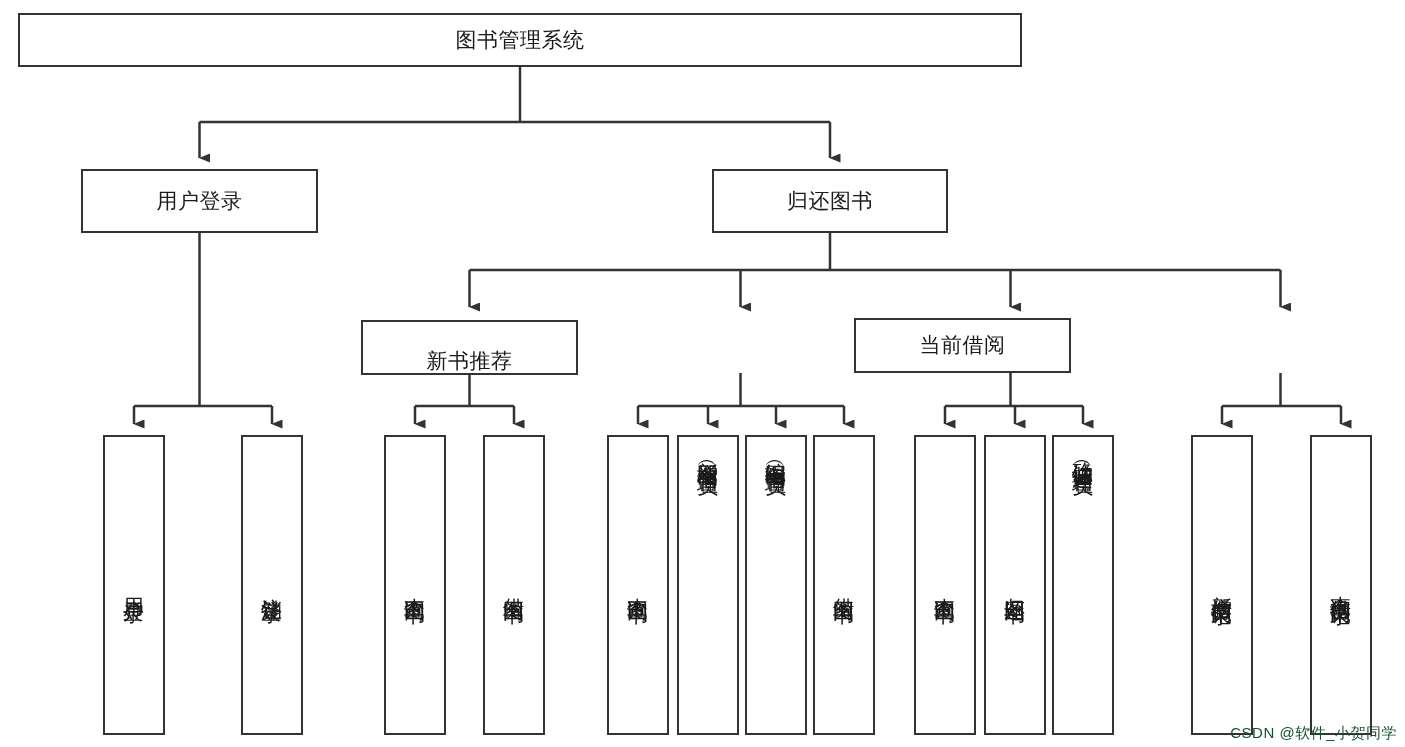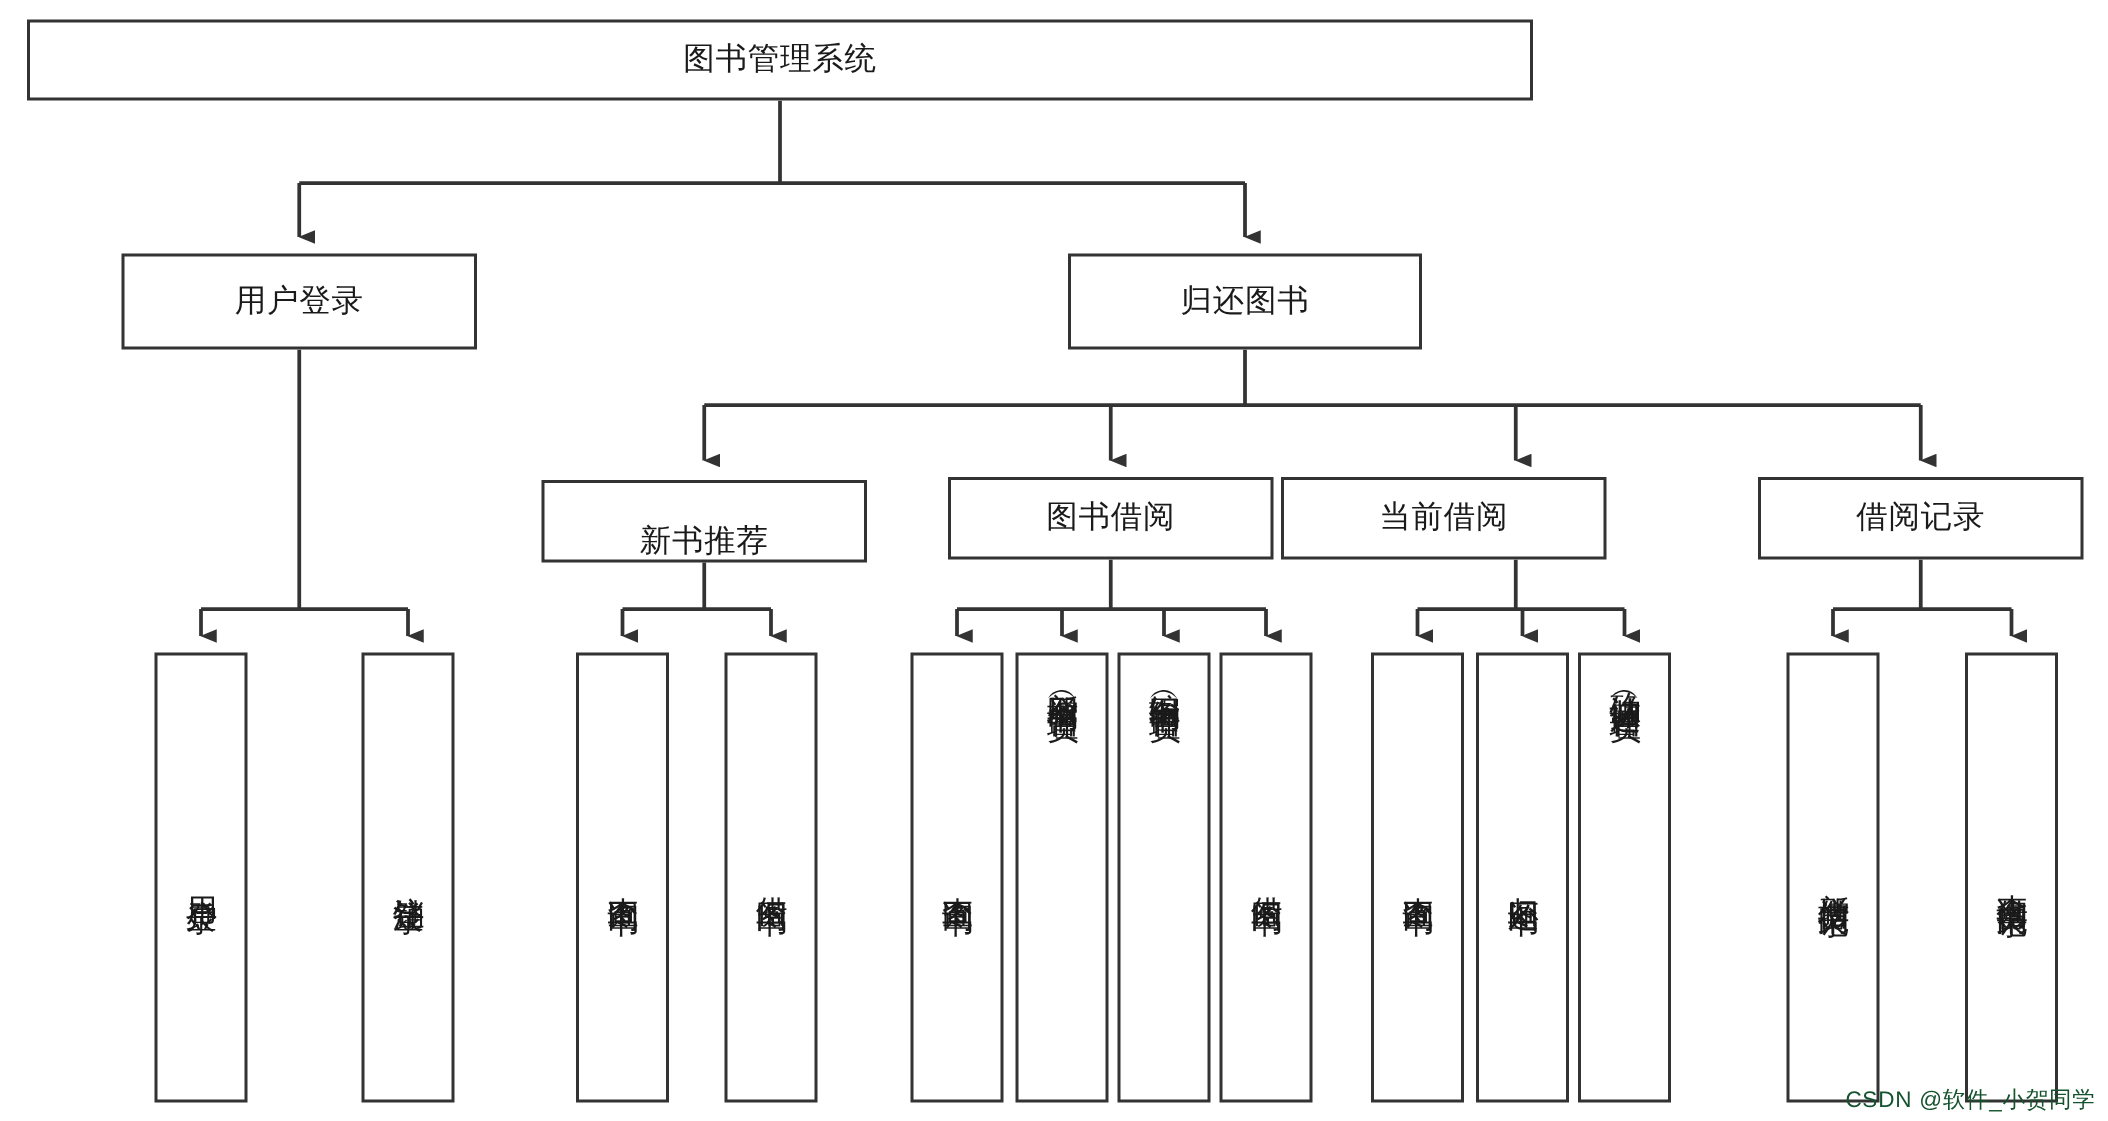--- a/index.html
+++ b/index.html
@@ -133,28 +133,22 @@
   <div class="node horizontal" id="node-l2-0" style="left: 81px; top: 169px; width: 237px; height: 64px;">
     <span class="label">用户登录</span>
   </div>
   <div class="node horizontal" id="node-l2-1" style="left: 712px; top: 169px; width: 236px; height: 64px;">
     <span class="label">归还图书</span>
   </div>
 
   <div class="node horizontal" id="node-l3-0" style="left: 361px; top: 320px; width: 217px; height: 55px; align-items: flex-end;">
     <span class="label">新书推荐</span>
   </div>
-  <div class="node horizontal" id="node-l3-1" style="left: 632px; top: 318px; width: 217px; height: 55px;">
-    <span class="label">图书借阅</span>
-  </div>
   <div class="node horizontal" id="node-l3-2" style="left: 854px; top: 318px; width: 217px; height: 55px;">
     <span class="label">当前借阅</span>
-  </div>
-  <div class="node horizontal" id="node-l3-3" style="left: 1172px; top: 318px; width: 217px; height: 55px;">
-    <span class="label">借阅记录</span>
   </div>
 
   <div class="node vertical mid" id="node-leaf-0" style="left: 103px; top: 435px; width: 62px; height: 300px;">
     <span class="label">用户登录</span>
   </div>
   <div class="node vertical mid" id="node-leaf-1" style="left: 241px; top: 435px; width: 62px; height: 300px;">
     <span class="label">注销登录</span>
   </div>
   <div class="node vertical mid" id="node-leaf-2" style="left: 384px; top: 435px; width: 62px; height: 300px;">
     <span class="label">查询图书</span>

